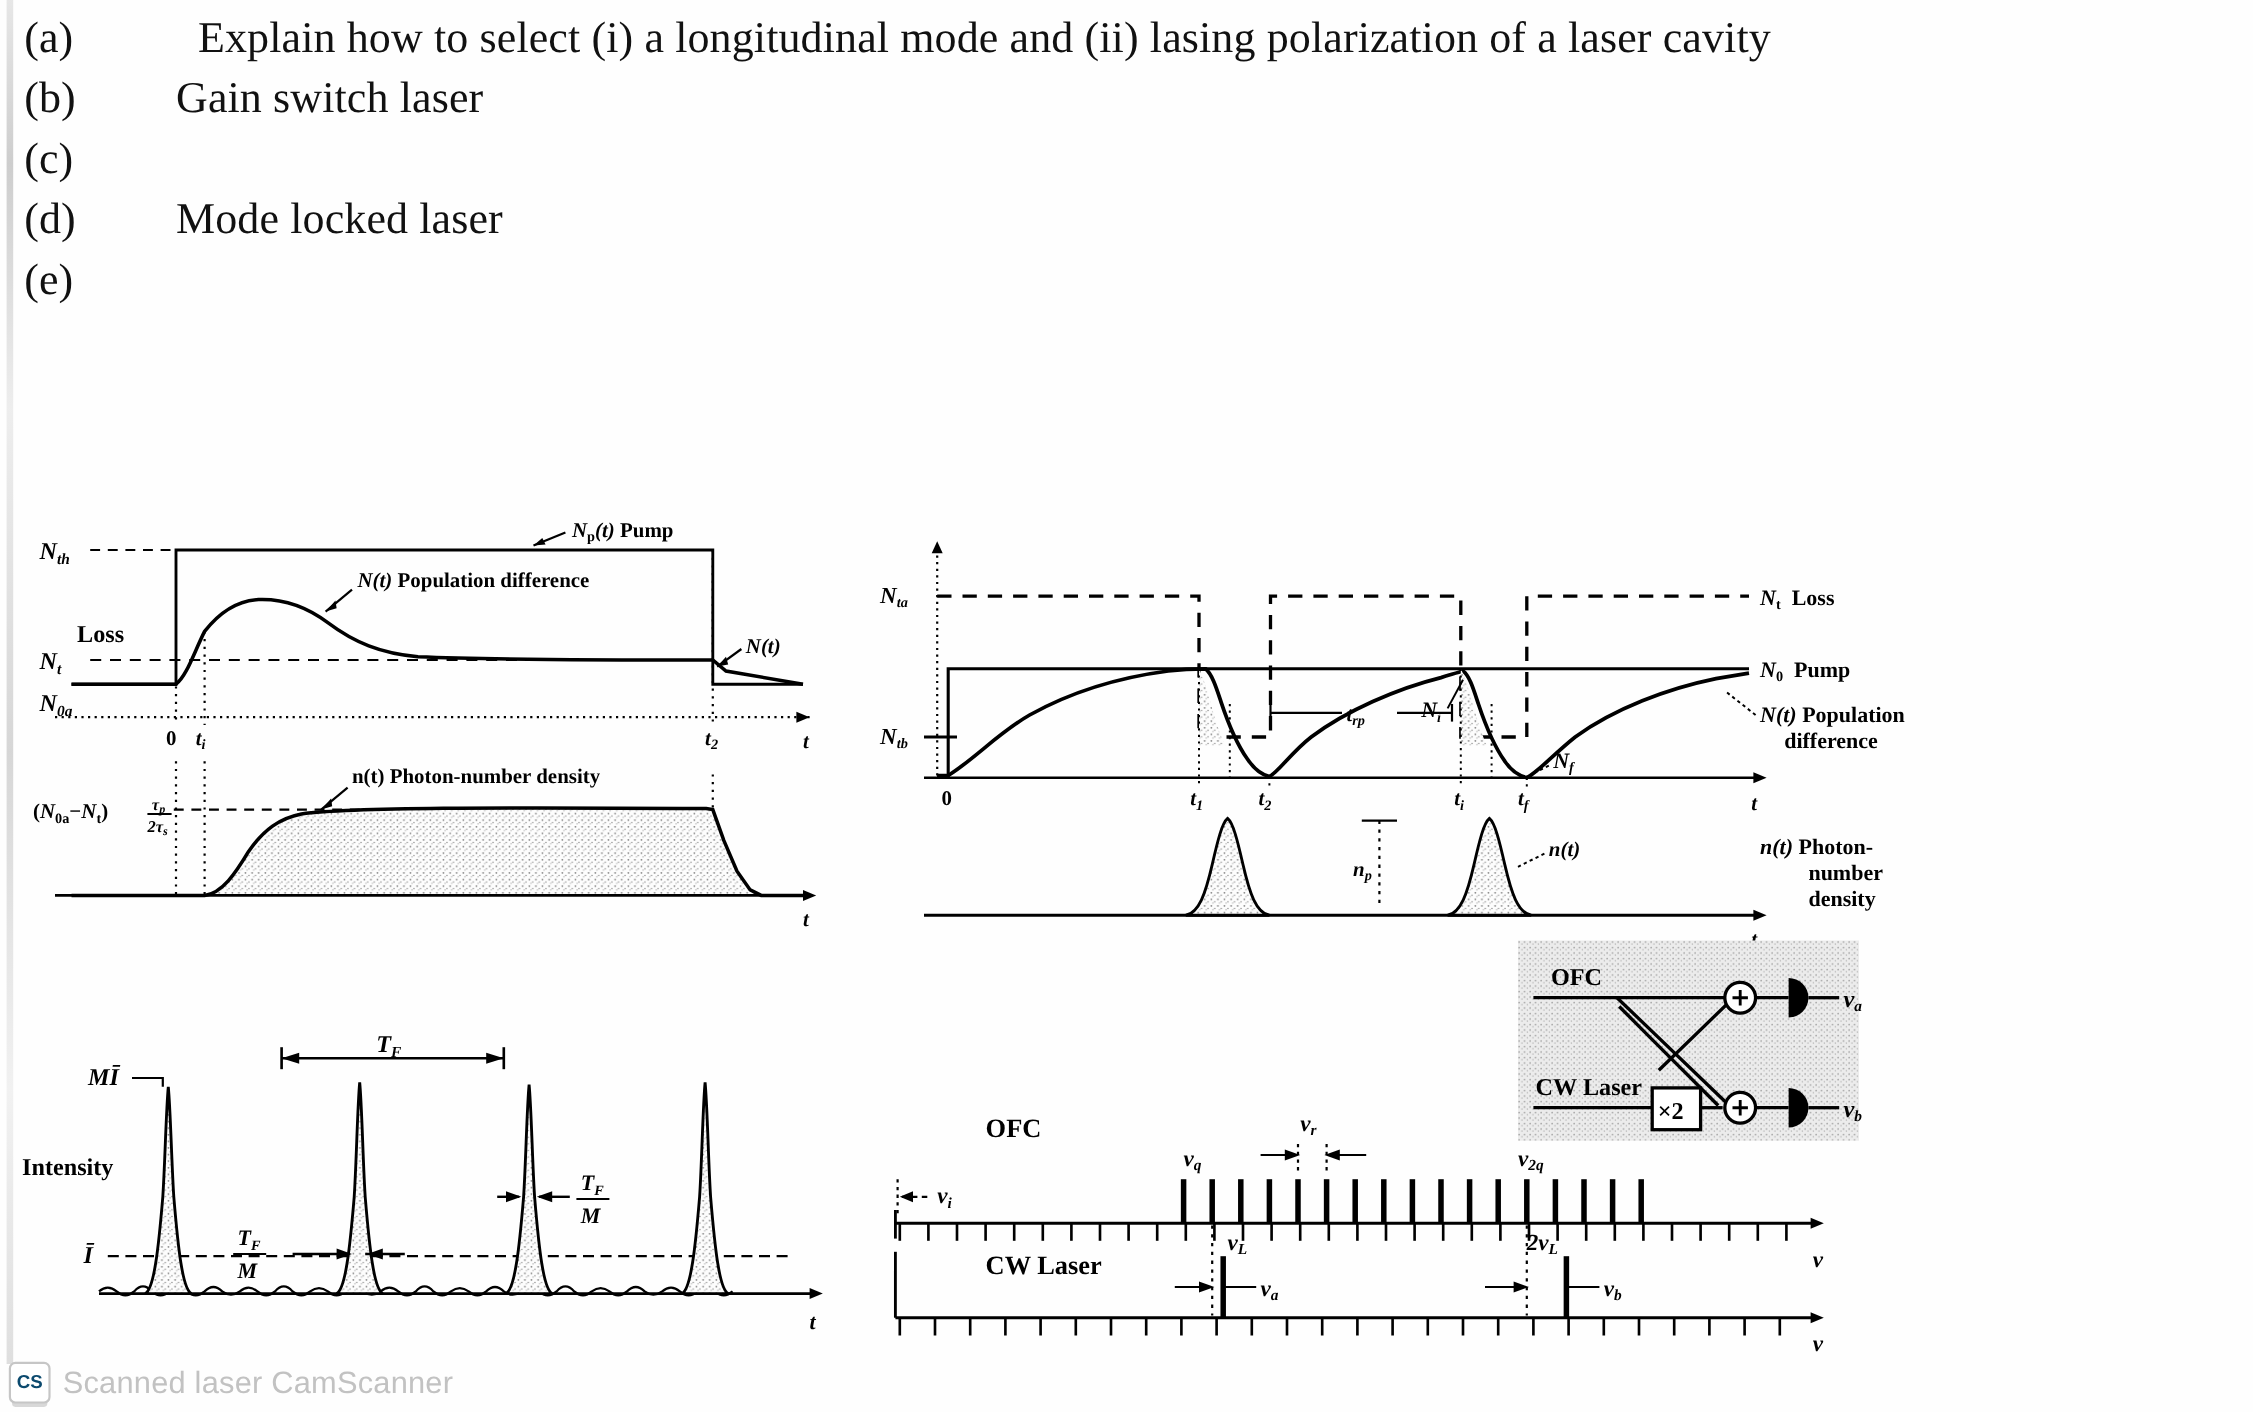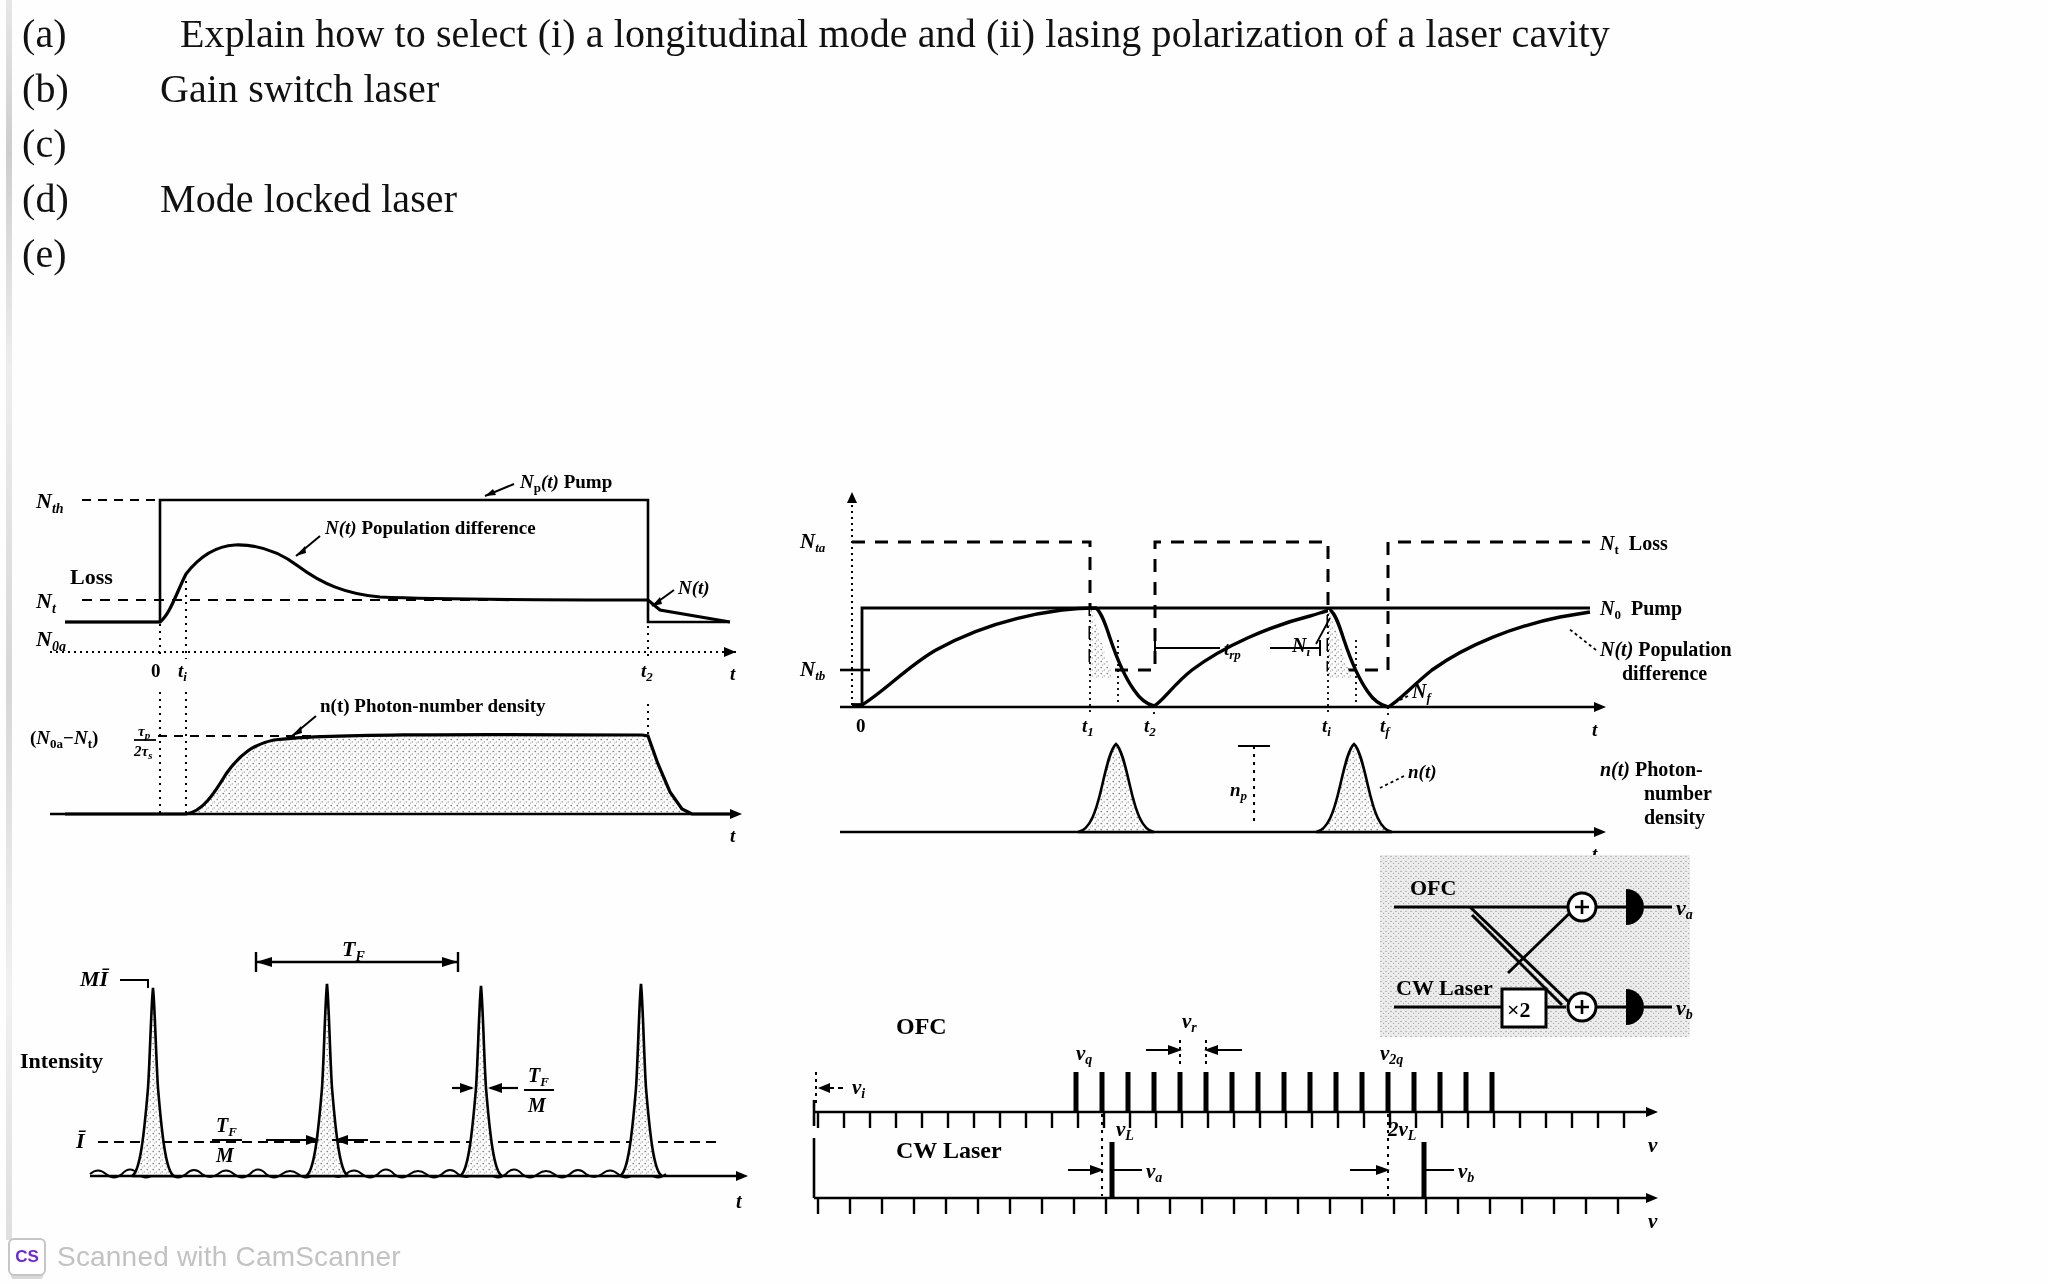--- a/index.html
+++ b/index.html
@@ -23,21 +23,21 @@
   .indent-sm{padding-left:6px;}
   .indent-md{padding-left:26px;}
   
   .fig{position:absolute;}
   svg{display:block;overflow:visible;}
   .fx{font-family:"Liberation Serif",serif;}
   
   #cs{position:absolute;left:8px;top:1238px;display:flex;align-items:center;gap:11px;}
   #cs .cs-badge{width:34px;height:34px;border:2px solid #c6c6c6;border-radius:6px;
      display:flex;align-items:center;justify-content:center;
-     font-family:"Liberation Sans",sans-serif;font-weight:700;font-size:17px;color:#6d28d9;
+     font-family:"Liberation Sans",sans-serif;font-weight:700;font-size:17px;color:#0c4a6e;
      box-shadow:0 6px 0 -3px #d8d8d8;background:#fff;}
   #cs .cs-text{font-family:"Liberation Sans",sans-serif;font-size:28px;color:#c2c2c2;letter-spacing:.2px;}
 </style>
 </head>
 <body>
 
 <div id="page">
 
   <div class="scan-edge"></div>
 
@@ -514,16 +514,16 @@
 
       <text class="fx" x="30" y="40" font-size="22" font-weight="bold">OFC</text>
       <text class="fx" x="16" y="140" font-size="22" font-weight="bold">CW Laser</text>
       <text class="fx" x="296" y="60" font-size="22" font-weight="bold" font-style="italic">ν<tspan font-size="14" dy="4">a</tspan></text>
       <text class="fx" x="296" y="160" font-size="22" font-weight="bold" font-style="italic">ν<tspan font-size="14" dy="4">b</tspan></text>
     </svg>
   </div>
 
   <div id="cs">
     <div class="cs-badge">CS</div>
-    <div class="cs-text">Scanned with CamScanner</div>
+    <div class="cs-text">Scanned laser CamScanner</div>
   </div>
 
 </div>
 
 </body></html>

